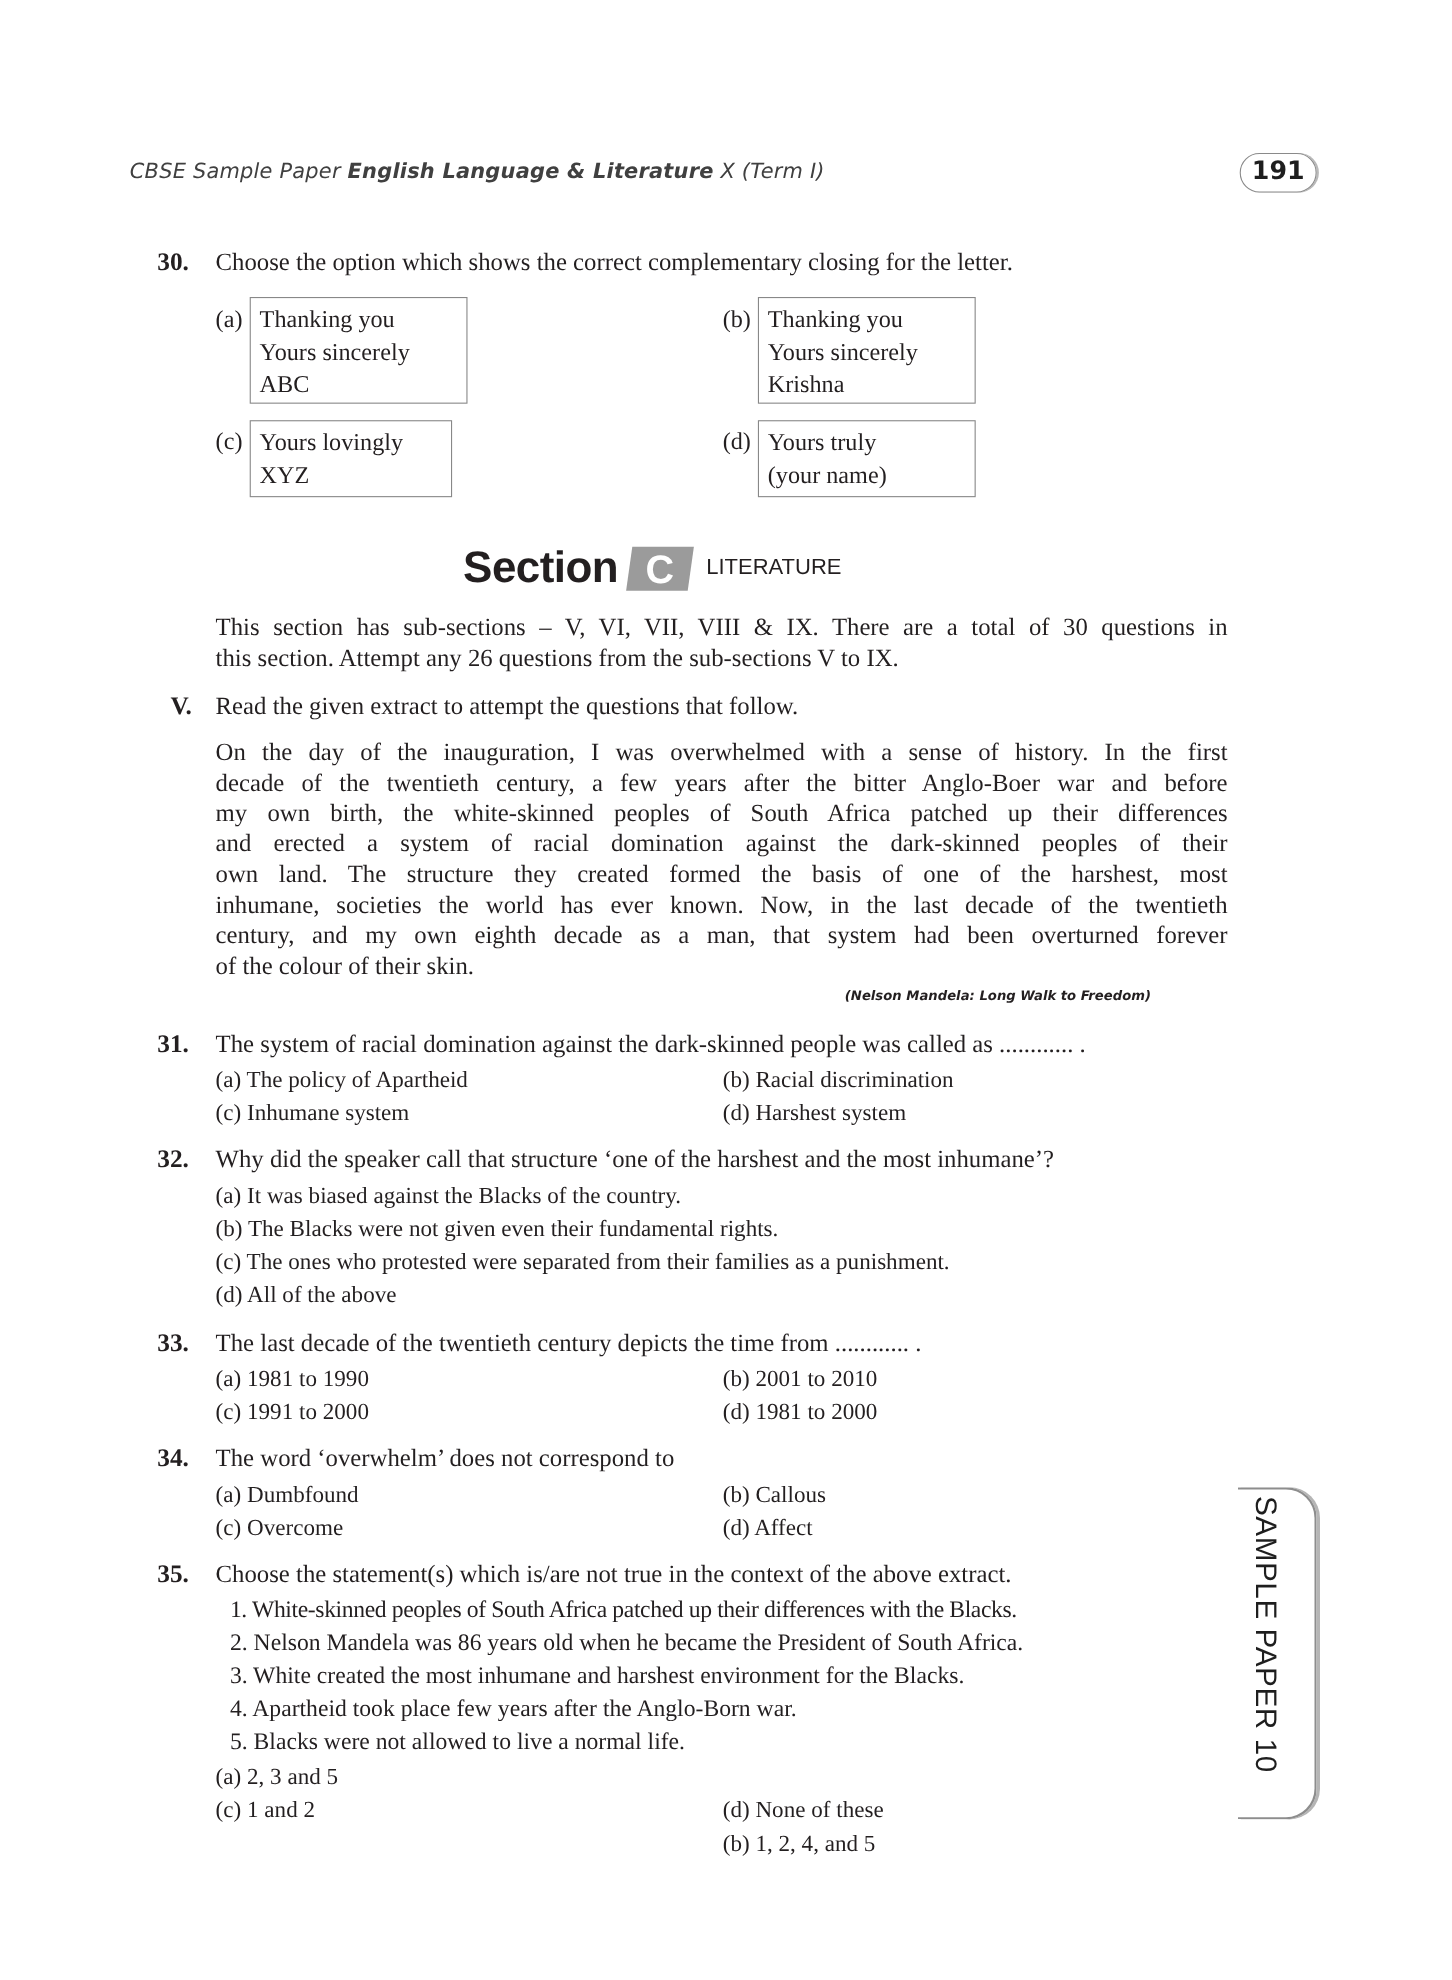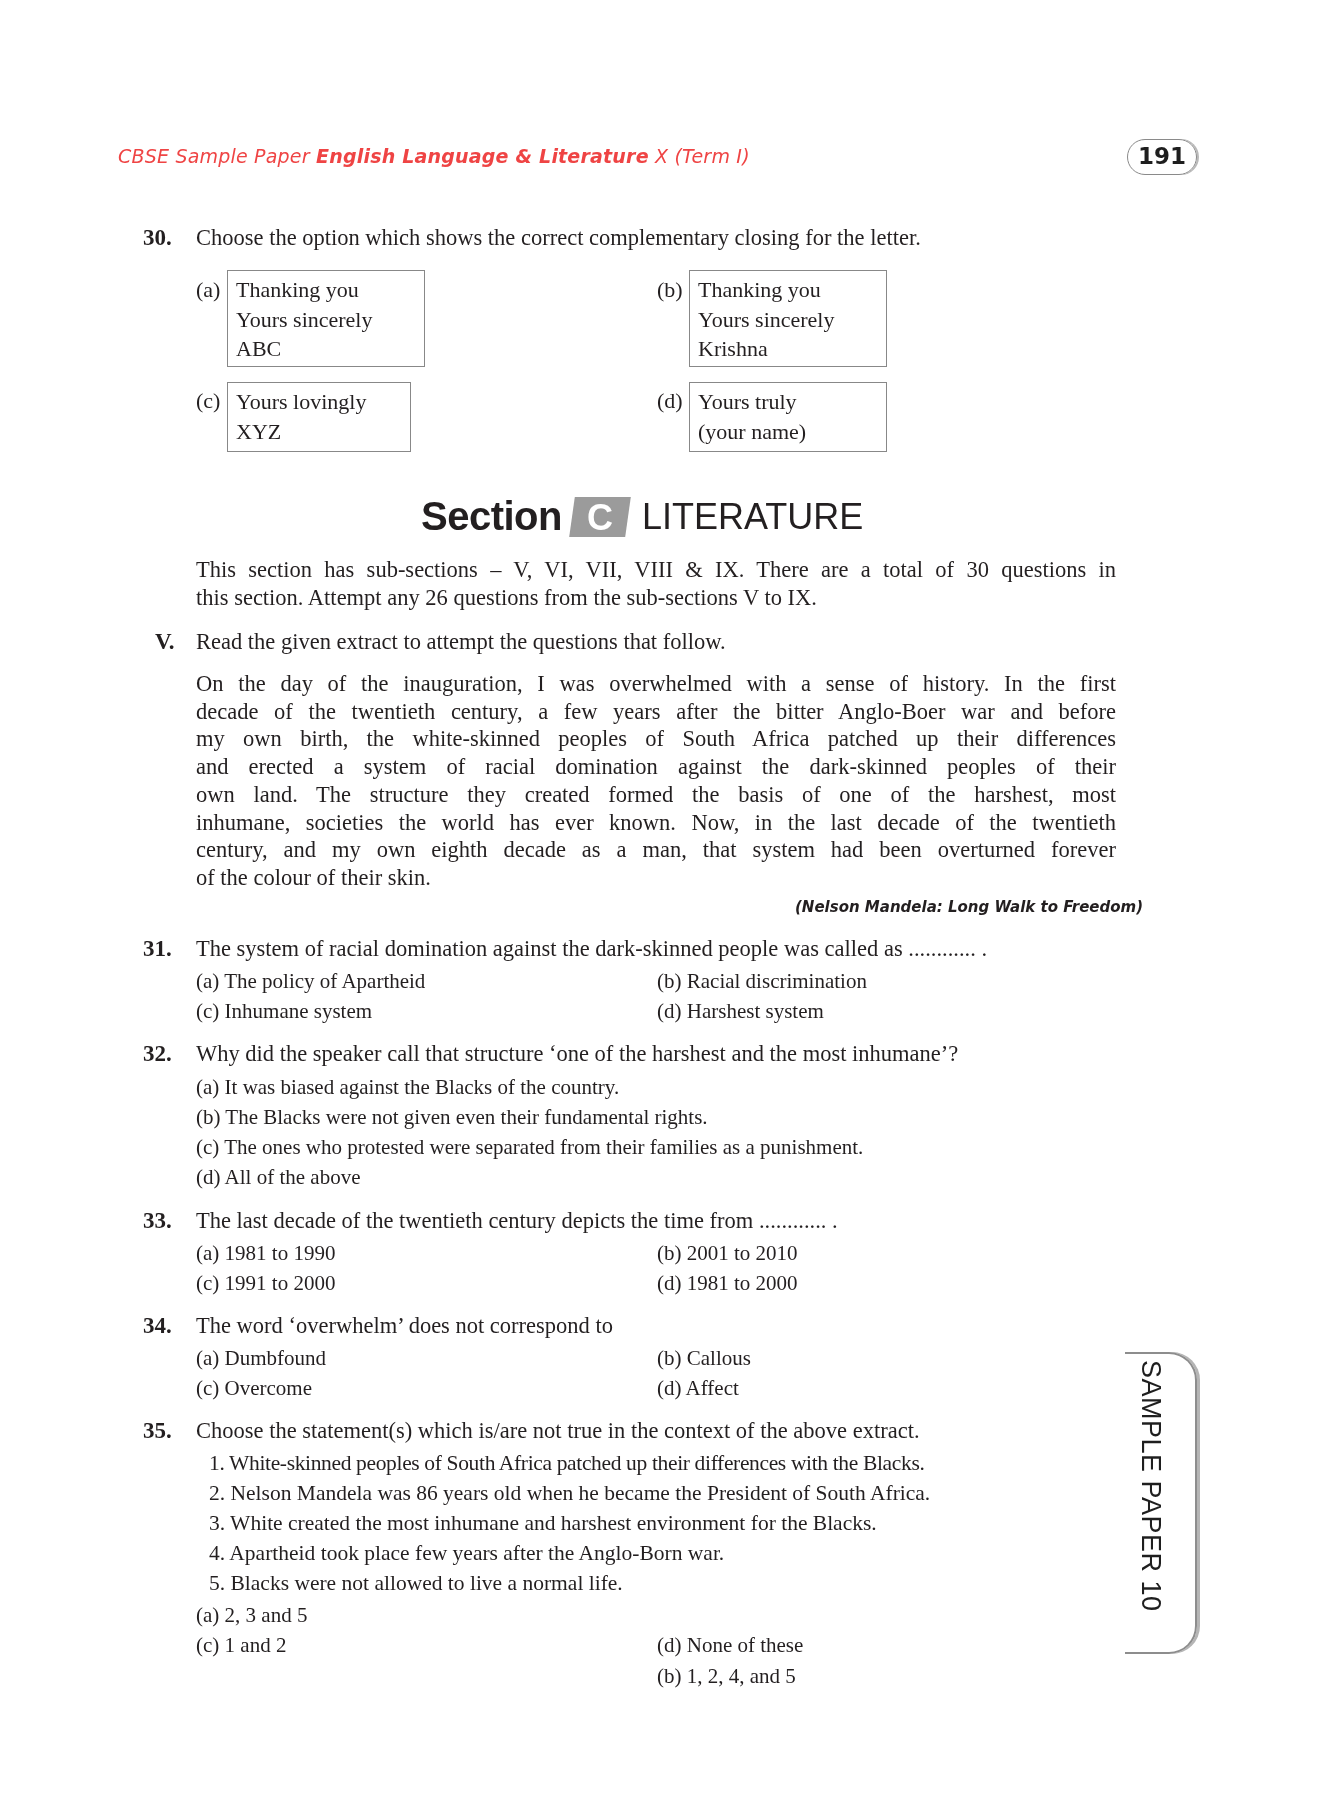--- a/index.html
+++ b/index.html
@@ -1,34 +1,34 @@
 <!DOCTYPE html>
 <html><head>
 <meta charset="utf-8">
 <style>
   html, body { margin: 0; padding: 0; background: #ffffff; }
   body { width: 1320px; height: 1800px; position: relative; overflow: hidden; color: #231f20; font-family: "Liberation Serif", "DejaVu Serif", serif; }
   .abs { position: absolute; white-space: nowrap; }
-  .hdr { left: 118px; top: 145px; font-family: "DejaVu Sans", sans-serif; font-size: 19px; font-style: italic; color: #ef4444; letter-spacing: 0.2px; }
+  .hdr { left: 118px; top: 145px; font-family: "DejaVu Sans", sans-serif; font-size: 19px; font-style: italic; color: #404040; letter-spacing: 0.2px; }
   .hdr b { font-style: italic; font-weight: bold; }
   .pagebadge { left: 1127px; top: 139px; width: 70px; height: 36px; border: 1.5px solid #8a8a8a; border-radius: 19px; box-sizing: border-box; font-family: "DejaVu Sans", sans-serif; font-weight: bold; font-size: 23px; text-align: center; line-height: 33px; color: #1e1e1e; box-shadow: 2px 0 0 #b9b9b9; }
   .qnum { font-weight: bold; font-size: 23px; font-family: "Liberation Serif", serif; }
   .qtext { font-size: 22.5px; }
   .opt { font-size: 21px; }
   .box { position: absolute; border: 1.5px solid #888; box-sizing: border-box; padding: 4px 8px 16px 8px; font-size: 22px; line-height: 29.5px; }
   .boxlbl { position: absolute; font-size: 22px; }
   .sec { top: 494px; left: 421px; display: flex; align-items: center; }
   .sec-word { font-family: "Liberation Sans", sans-serif; font-weight: bold; font-size: 40px; color: #231f20; letter-spacing: -0.5px; }
   .sec-letter { margin-left: 10px; width: 56px; height: 40px; background: #9b9b9b; color: #fff; font-family: "Liberation Sans", sans-serif; font-weight: bold; font-size: 36px; text-align: center; line-height: 41px; transform: skewX(-8deg); }
   .sec-letter span { display: inline-block; transform: skewX(8deg); }
-  .sec-lit { margin-left: 14px; font-family: "Liberation Sans", sans-serif; font-size: 36px; color: #231f20; }
+  .sec-lit { margin-left: 14px; font-family: "Liberation Sans", sans-serif; font-size: 20px; color: #231f20; }
   .para { left: 196px; width: 920px; font-size: 22.5px; line-height: 27.7px; white-space: normal; text-align: justify; }
   .para .line { display: block; text-align: justify; text-align-last: justify; white-space: nowrap; }
   .para .line.last { text-align-last: left; }
-  .cite { font-family: "DejaVu Sans", sans-serif; font-style: italic; font-weight: bold; font-size: 15px; margin-left: 27px; }
+  .cite { font-family: "DejaVu Sans", sans-serif; font-style: italic; font-weight: bold; font-size: 12px; }
   .sidetab { left: 1125px; top: 1352px; width: 72px; height: 302px; border: 2px solid #8d8d8d; border-left: none; border-radius: 0 28px 28px 0; box-sizing: border-box; box-shadow: 3px 0 0 #b5b5b5; }
   .sidetab-text { position: absolute; left: 1131px; top: 1360px; width: 40px; height: 290px; writing-mode: vertical-rl; font-family: "Liberation Sans", sans-serif; font-size: 27px; color: #1e1e1e; letter-spacing: 0.5px; line-height: 40px; text-align: left; }
 </style>
 </head>
 <body>
 
 <div class="abs hdr">
   <span>CBSE Sample Paper </span><b>English Language &amp; Literature</b><span> X (Term I)</span>
 </div>
 <div class="abs pagebadge">191</div>

